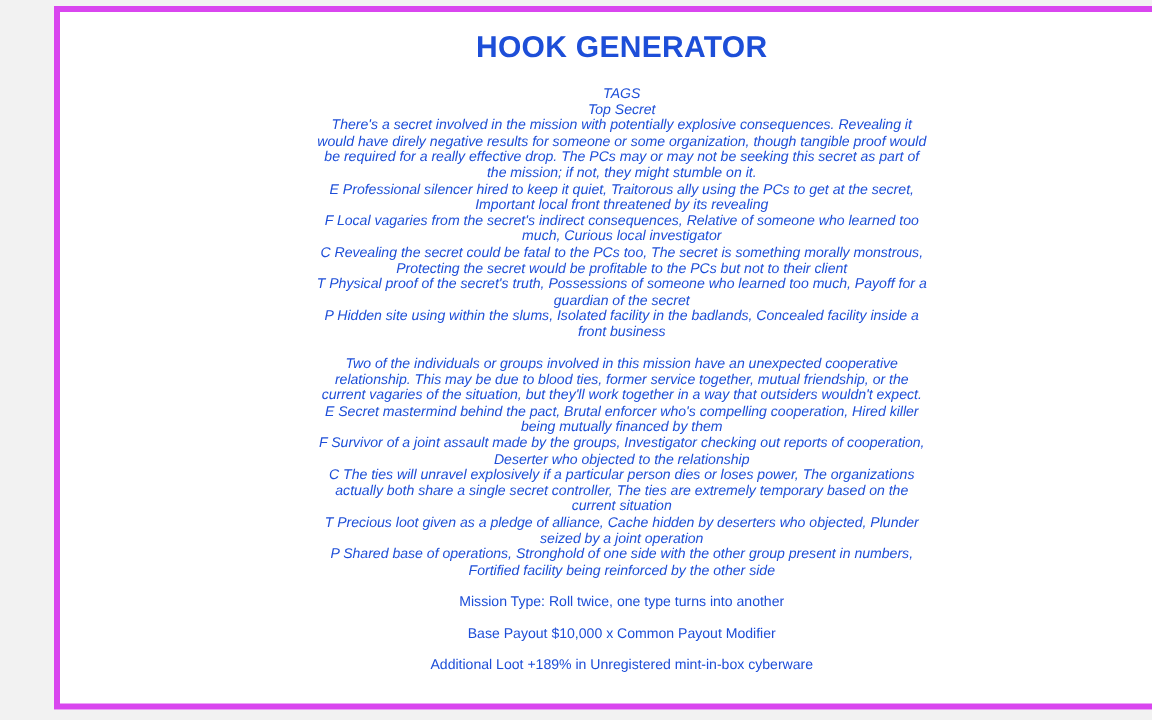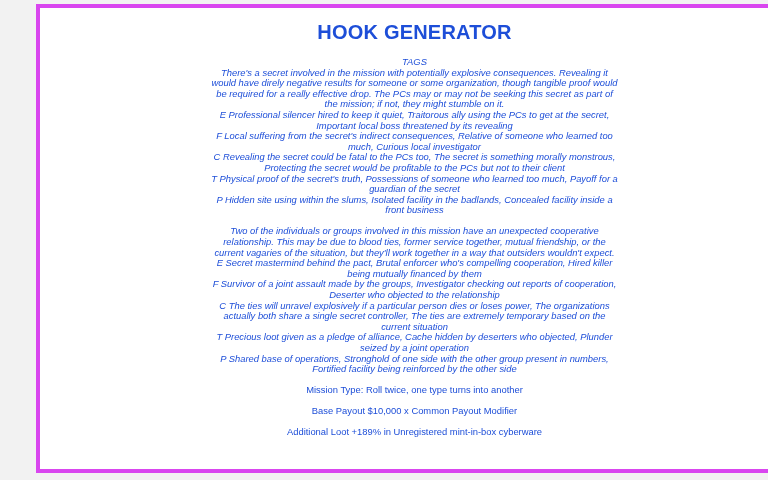--- a/index.html
+++ b/index.html
@@ -44,23 +44,24 @@
   </style>
 </head>
 <body>
 
 <div class="page">
   <div class="title">HOOK GENERATOR</div>
 
   <div class="content">
     <div class="section">
       <span class="line">TAGS</span>
+      <span class="line">Top Secret</span>
       <span class="line">There's a secret involved in the mission with potentially explosive consequences. Revealing it would have direly negative results for someone or some organization, though tangible proof would be required for a really effective drop. The PCs may or may not be seeking this secret as part of the mission; if not, they might stumble on it.</span>
-      <span class="line">E Professional silencer hired to keep it quiet, Traitorous ally using the PCs to get at the secret, Important local boss threatened by its revealing</span>
-      <span class="line">F Local suffering from the secret's indirect consequences, Relative of someone who learned too much, Curious local investigator</span>
+      <span class="line">E Professional silencer hired to keep it quiet, Traitorous ally using the PCs to get at the secret, Important local front threatened by its revealing</span>
+      <span class="line">F Local vagaries from the secret's indirect consequences, Relative of someone who learned too much, Curious local investigator</span>
       <span class="line">C Revealing the secret could be fatal to the PCs too, The secret is something morally monstrous, Protecting the secret would be profitable to the PCs but not to their client</span>
       <span class="line">T Physical proof of the secret's truth, Possessions of someone who learned too much, Payoff for a guardian of the secret</span>
       <span class="line">P Hidden site using within the slums, Isolated facility in the badlands, Concealed facility inside a front business</span>
     </div>
 
     <div class="section">
       <span class="line">Two of the individuals or groups involved in this mission have an unexpected cooperative relationship. This may be due to blood ties, former service together, mutual friendship, or the current vagaries of the situation, but they'll work together in a way that outsiders wouldn't expect.</span>
       <span class="line">E Secret mastermind behind the pact, Brutal enforcer who's compelling cooperation, Hired killer being mutually financed by them</span>
       <span class="line">F Survivor of a joint assault made by the groups, Investigator checking out reports of cooperation, Deserter who objected to the relationship</span>
       <span class="line">C The ties will unravel explosively if a particular person dies or loses power, The organizations actually both share a single secret controller, The ties are extremely temporary based on the current situation</span>

